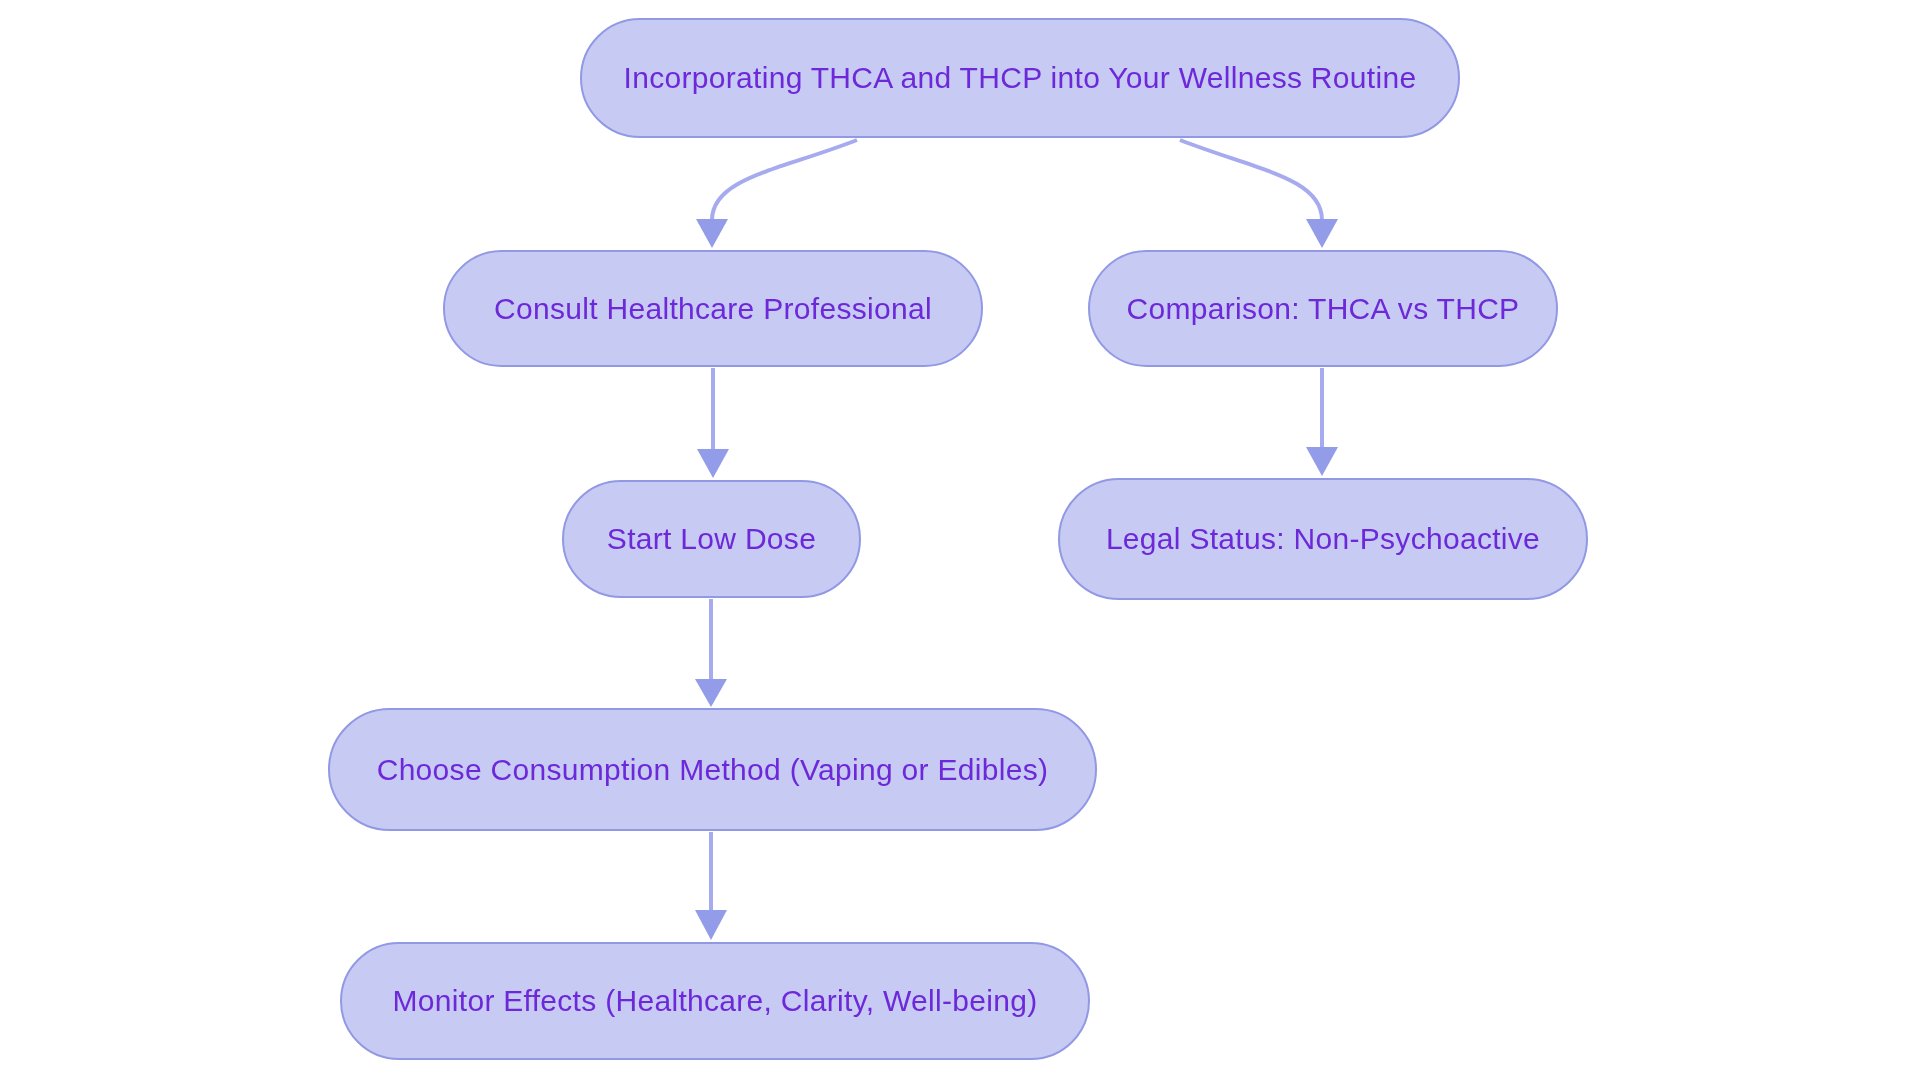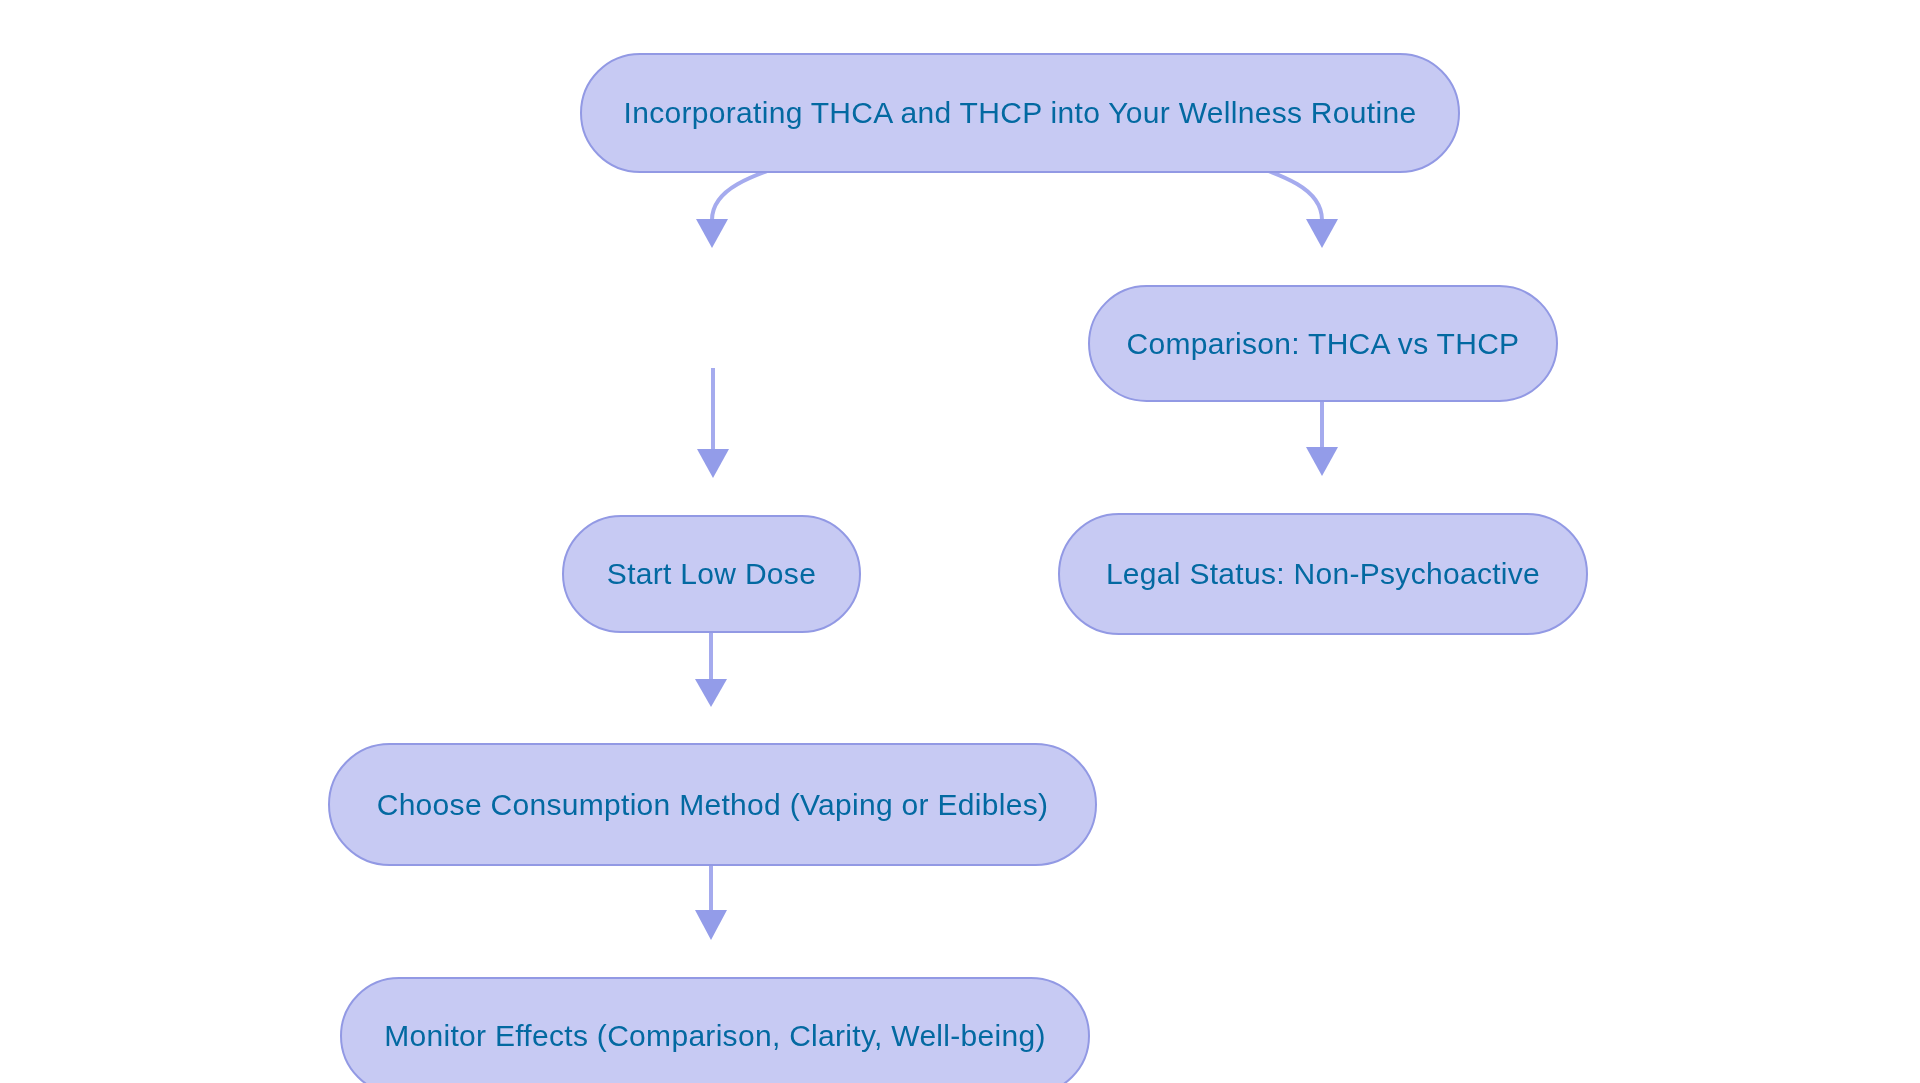--- a/index.html
+++ b/index.html
@@ -25,29 +25,28 @@
     height: 1083px;
     z-index: 1;
   }
   .node {
     position: absolute;
     z-index: 2;
     box-sizing: border-box;
     background: #c7caf3;
     border: 2px solid #9299e4;
     border-radius: 62px;
-    color: #0369a1;
+    color: #6d28d9;
     font-size: 30px;
     letter-spacing: 0.3px;
     display: flex;
     align-items: center;
     justify-content: center;
     text-align: center;
     white-space: nowrap;
-    margin-top: 35px;
   }
   .node-root     { left: 580px;  top: 18px;  width: 880px; height: 120px; }
   .node-consult  { left: 443px;  top: 250px; width: 540px; height: 117px; }
   .node-compare  { left: 1088px; top: 250px; width: 470px; height: 117px; }
   .node-startlow { left: 562px;  top: 480px; width: 299px; height: 118px; }
   .node-legal    { left: 1058px; top: 478px; width: 530px; height: 122px; }
   .node-choose   { left: 328px;  top: 708px; width: 769px; height: 123px; }
   .node-monitor  { left: 340px;  top: 942px; width: 750px; height: 118px; }
 </style>
 </head>
@@ -73,34 +72,37 @@
     <polygon points="695,679 727,679 711,707" fill="#939ce9"></polygon>
 
     <path d="M 711 832 L 711 912" fill="none" stroke-width="4" stroke="#a5abee"></path>
     <polygon points="695,910 727,910 711,940" fill="#939ce9"></polygon>
   </svg>
 
   <div class="node node-root">
     <span>Incorporating THCA and THCP into Your Wellness Routine</span>
   </div>
 
+  <div class="node node-consult">
+    <span>Consult Healthcare Professional</span>
+  </div>
 
   <div class="node node-startlow">
     <span>Start Low Dose</span>
   </div>
 
   <div class="node node-compare">
     <span>Comparison: THCA vs THCP</span>
   </div>
 
   <div class="node node-choose">
     <span>Choose Consumption Method (Vaping or Edibles)</span>
   </div>
 
   <div class="node node-legal">
     <span>Legal Status: Non-Psychoactive</span>
   </div>
 
   <div class="node node-monitor">
-    <span>Monitor Effects (Comparison, Clarity, Well-being)</span>
+    <span>Monitor Effects (Healthcare, Clarity, Well-being)</span>
   </div>
 
 </div>
 
 </body></html>

